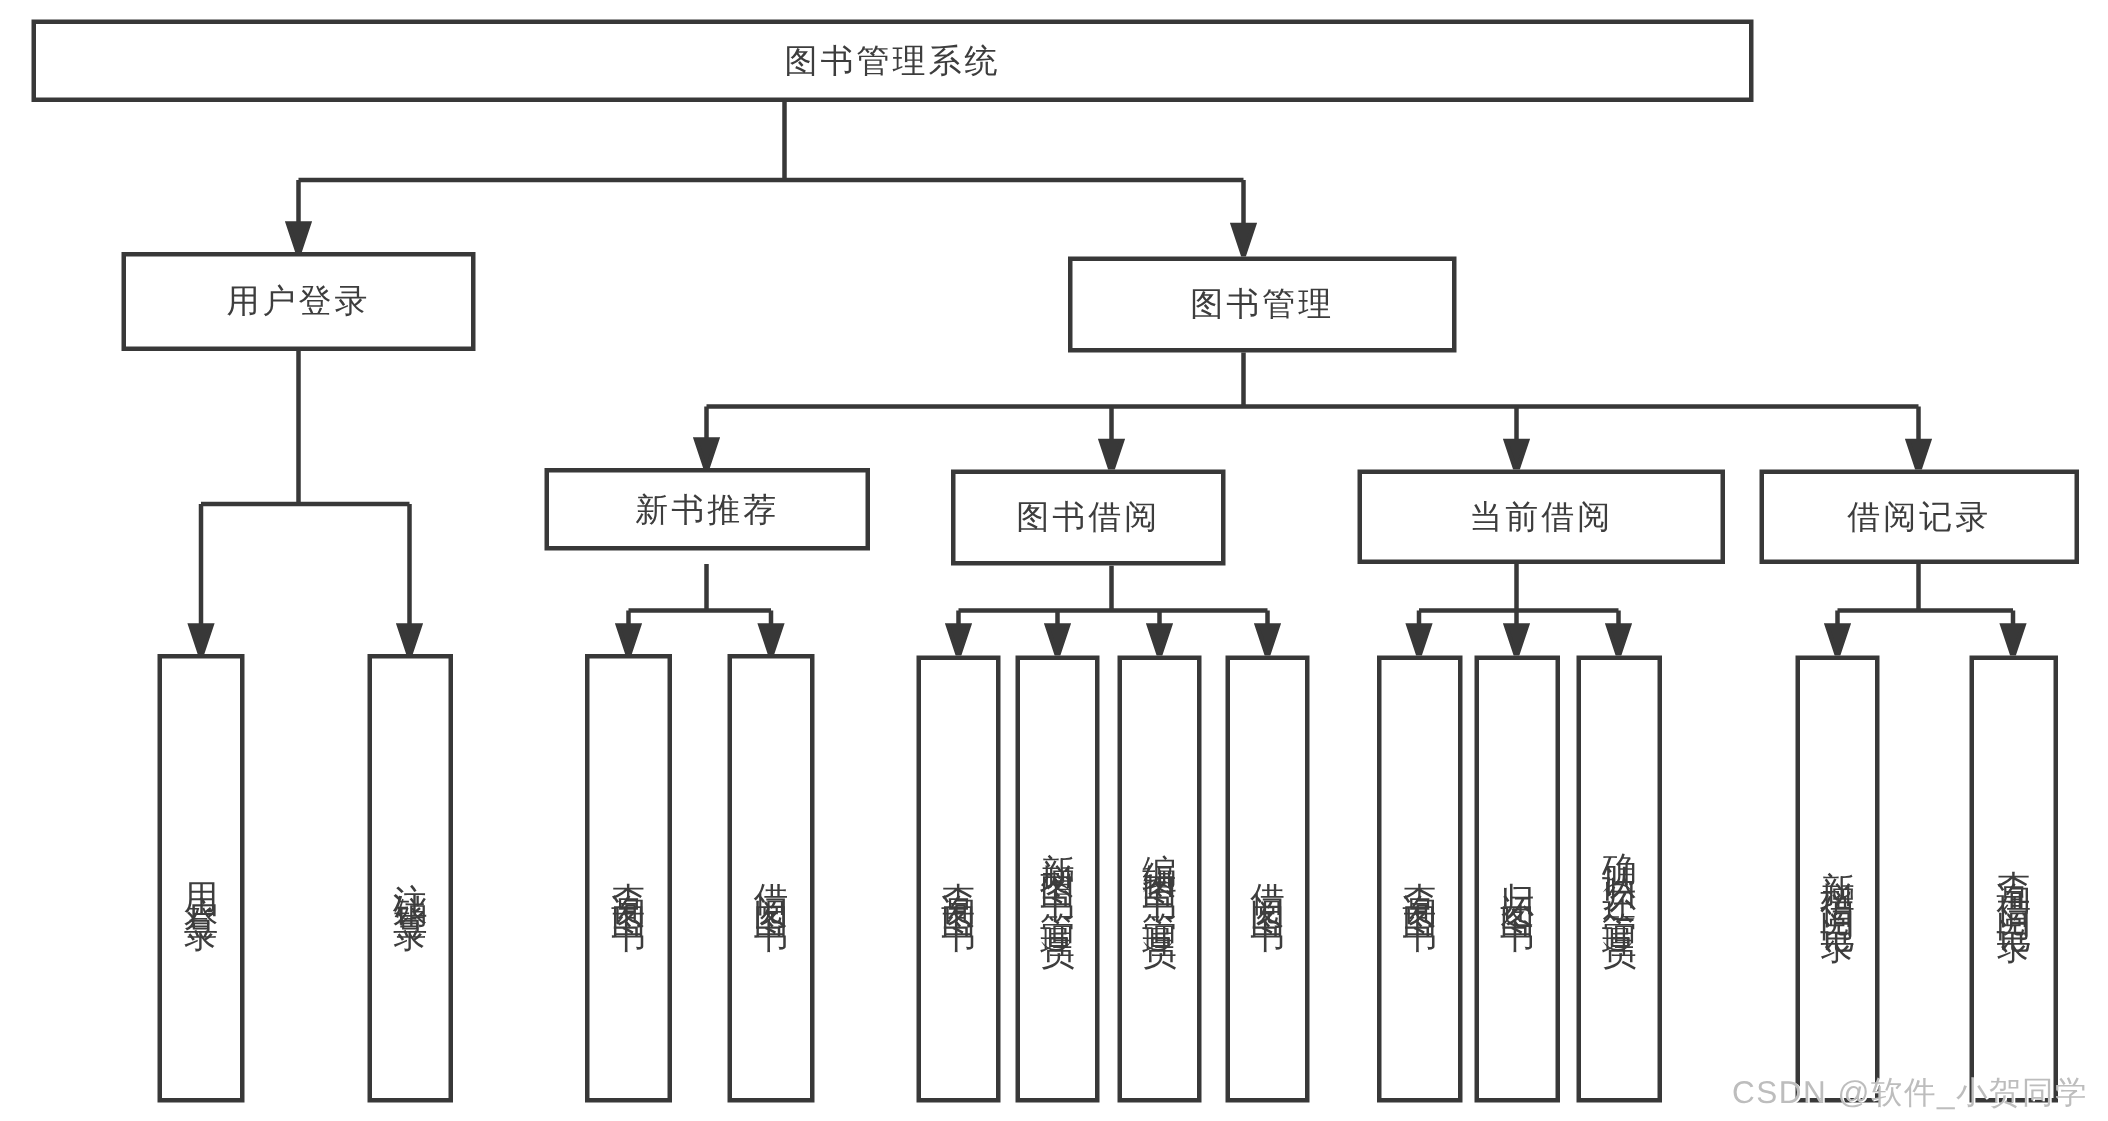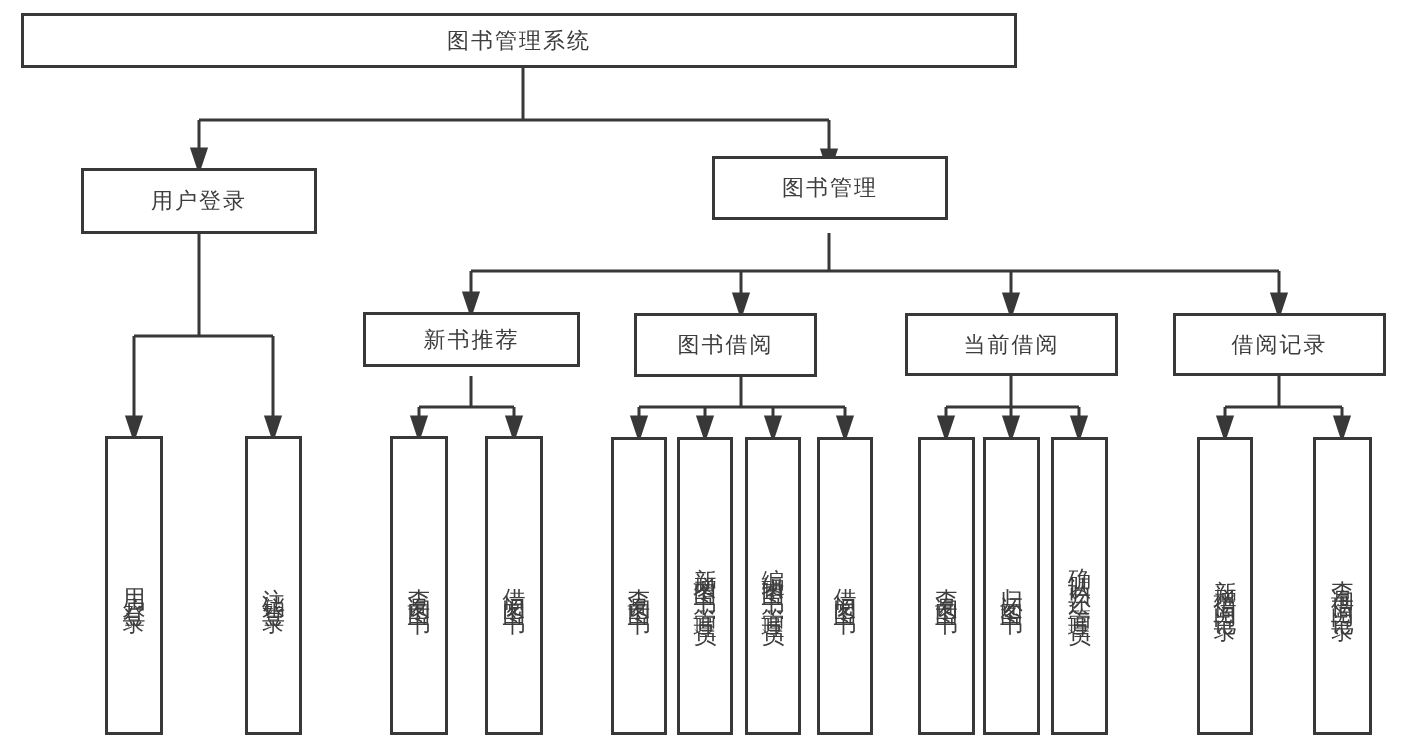--- a/index.html
+++ b/index.html
@@ -37,26 +37,26 @@
   }
   .leaf {
     writing-mode: vertical-rl;
     text-orientation: mixed;
     font-size: 23px;
     letter-spacing: 8px;
     line-height: 1;
     white-space: normal;
   }
   
-  .n-root            { left: 21px;   top: 13px;  width: 996px; height: 55px; }
+  .n-root            { left: 21px;   top: 13px;  width: 1148px; height: 55px; }
   .n-user-login      { left: 81px;   top: 168px; width: 236px;  height: 66px; }
-  .n-book-mgmt       { left: 712px;  top: 156px; width: 236px;  height: 64px; }
+  .n-book-mgmt       { left: 712px;  top: 171px; width: 259px;  height: 64px; }
   .n-new-book-rec    { left: 363px;  top: 312px; width: 217px;  height: 55px; }
   .n-book-borrow     { left: 634px;  top: 313px; width: 183px;  height: 64px; }
-  .n-current-borrow  { left: 905px;  top: 313px; width: 213px;  height: 63px; }
+  .n-current-borrow  { left: 905px;  top: 313px; width: 245px;  height: 63px; }
   .n-borrow-records  { left: 1173px; top: 313px; width: 213px;  height: 63px; }
 
   .lf-user-login     { left: 105px;  top: 436px; width: 58px; height: 299px; }
   .lf-logout         { left: 245px;  top: 436px; width: 57px; height: 299px; }
   .lf-query-1        { left: 390px;  top: 436px; width: 58px; height: 299px; }
   .lf-borrow-1       { left: 485px;  top: 436px; width: 58px; height: 299px; }
   .lf-query-2        { left: 611px;  top: 437px; width: 56px; height: 298px; }
   .lf-add-book       { left: 677px;  top: 437px; width: 56px; height: 298px; }
   .lf-edit-book      { left: 745px;  top: 437px; width: 56px; height: 298px; }
   .lf-borrow-2       { left: 817px;  top: 437px; width: 56px; height: 298px; }
@@ -146,14 +146,15 @@
   <div class="node leaf lf-edit-book">编辑图书（管理员）</div>
   <div class="node leaf lf-borrow-2">借阅图书</div>
 
   <div class="node leaf lf-query-3">查询图书</div>
   <div class="node leaf lf-return-book">归还图书</div>
   <div class="node leaf lf-confirm-return">确认归还（管理员）</div>
 
   <div class="node leaf lf-add-record">新增借阅记录</div>
   <div class="node leaf lf-query-record">查询借阅记录</div>
 
+  <div class="watermark">CSDN @软件_小贺同学</div>
 
 </div>
 
 </body></html>

